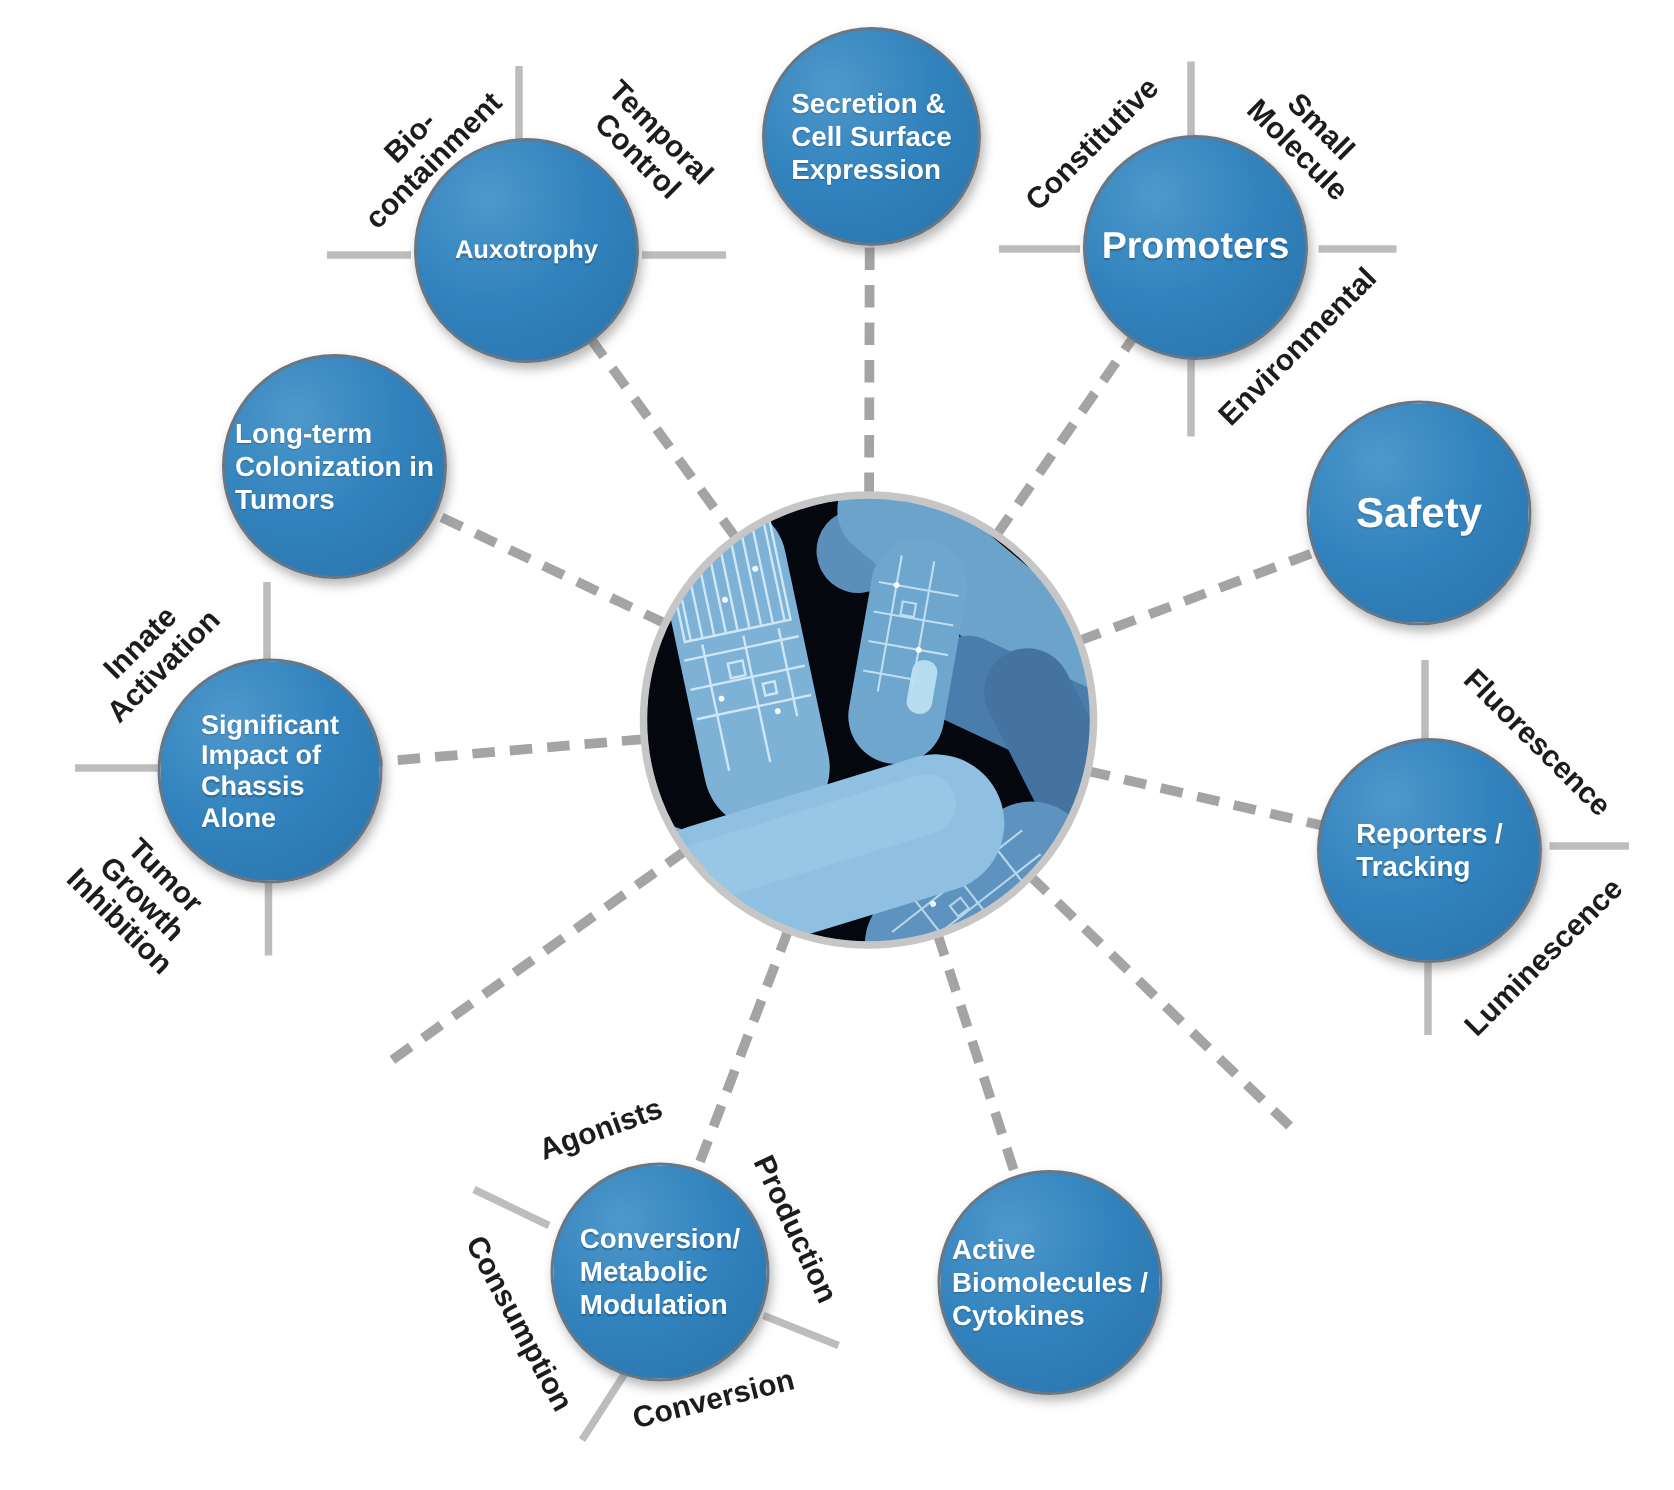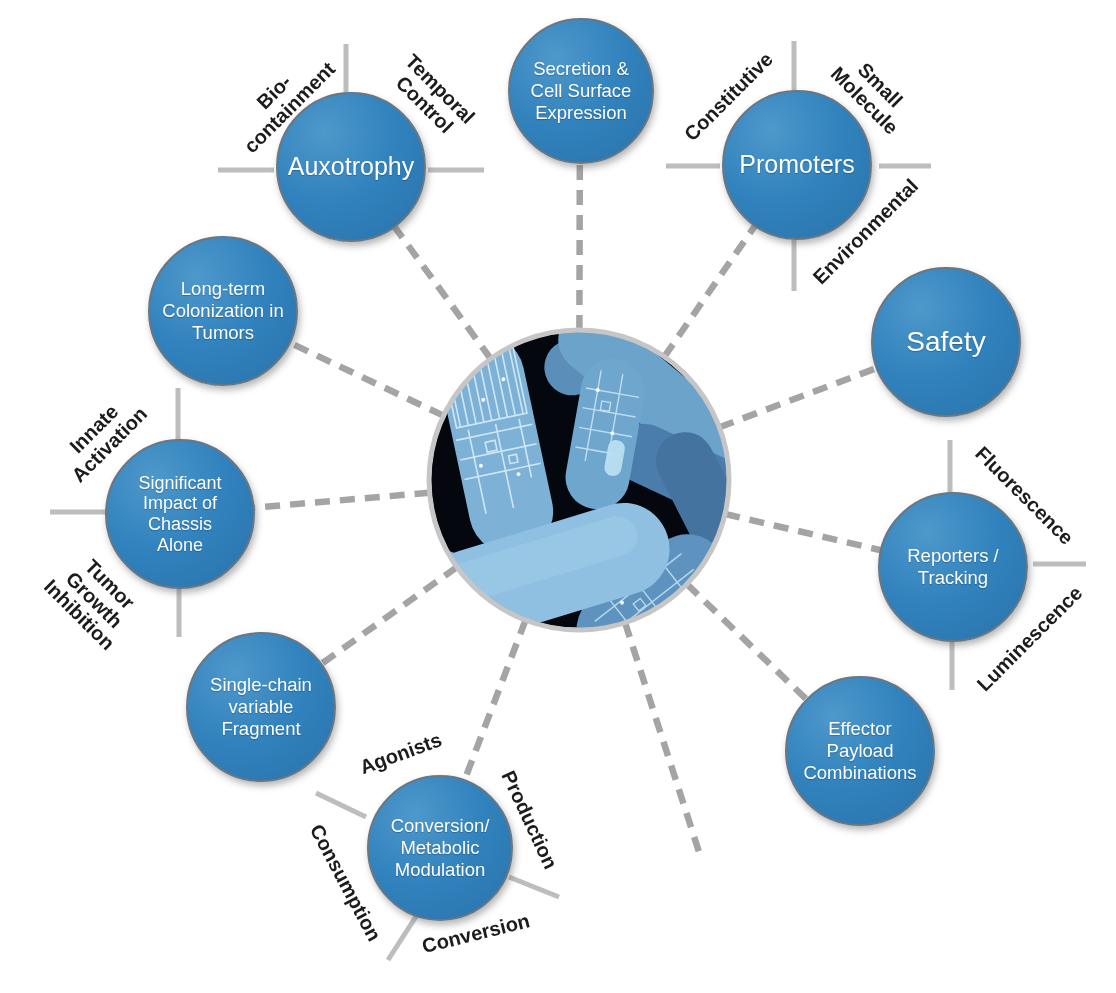--- a/index.html
+++ b/index.html
@@ -16,24 +16,23 @@
     width:150px;height:150px;
     border-radius:50%;
     background:radial-gradient(circle at 32% 26%, #4e98cb 0%, #3182bd 48%, #2a73ab 100%);
     border:2px solid #6a7681;
     box-shadow:2px 4px 7px rgba(90,90,90,0.45);
     display:flex;align-items:center;justify-content:center;
     box-sizing:border-box;
   }
   .node-label{
     color:#ffffff;
-    font-weight:normal;
+    font-weight:bold;
     font-size:18.5px;
     line-height:1.18;
-    text-align:center;
     white-space:pre-line;
     text-shadow:0 1px 1px rgba(0,0,0,0.25);
   }
   .sat{
     position:absolute;
     color:#1c1c1c;
     font-weight:bold;
     font-size:20px;
     line-height:1.08;
     text-align:center;
@@ -141,51 +140,46 @@
         <g transform="rotate(-17 548 572)">
           <rect x="423" y="526" width="250" height="92" rx="46" fill="#8fc0e1"></rect>
           <rect x="445" y="538" width="200" height="40" rx="20" fill="#9ecbe8" opacity="0.6"></rect>
         </g>
       </g>
       <circle cx="579" cy="480" r="150" fill="none" stroke="#c6c6c6" stroke-width="5"></circle>
     </g>
   </svg>
 
   <div class="node" style="left:276px;top:92px;">
-    <span class="node-label" style="font-size:25px;">Auxotrophy</span>
+    <span class="node-label" style="font-size:17px;">Auxotrophy</span>
   </div>
   <div class="node" style="left:508px;top:18px;width:146px;height:146px;">
     <span class="node-label">Secretion &amp;
 Cell Surface
 Expression</span>
   </div>
   <div class="node" style="left:722px;top:90px;">
     <span class="node-label" style="font-size:25px;">Promoters</span>
   </div>
   <div class="node" style="left:871px;top:267px;">
     <span class="node-label" style="font-size:28px;">Safety</span>
   </div>
   <div class="node" style="left:878px;top:492px;">
     <span class="node-label">Reporters /
 Tracking</span>
   </div>
-  <div class="node" style="left:785px;top:676px;">
-    <span class="node-label">Effector
-Payload
-Combinations</span>
+  <div class="node" style="left:625px;top:780px;">
+    <span class="node-label">Active
+Biomolecules /
+Cytokines</span>
   </div>
   <div class="node" style="left:367px;top:775px;width:146px;height:146px;">
     <span class="node-label">Conversion/
 Metabolic
 Modulation</span>
-  </div>
-  <div class="node" style="left:186px;top:632px;">
-    <span class="node-label">Single-chain
-variable
-Fragment</span>
   </div>
   <div class="node" style="left:105px;top:439px;">
     <span class="node-label" style="font-size:18px;line-height:1.15;">Significant
 Impact of
 Chassis
 Alone</span>
   </div>
   <div class="node" style="left:148px;top:236px;">
     <span class="node-label">Long-term
 Colonization in

